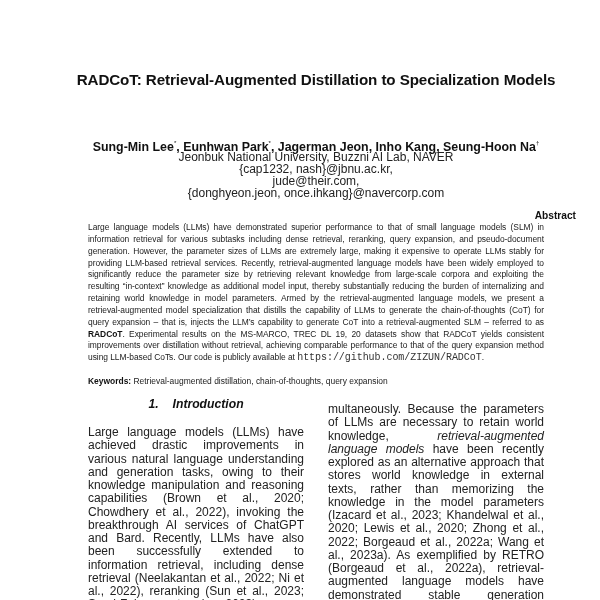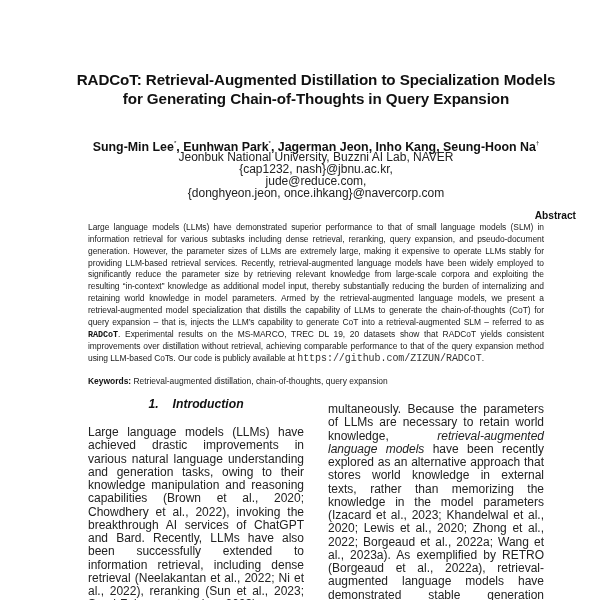--- a/index.html
+++ b/index.html
@@ -11,21 +11,21 @@
   .authors { position:absolute; left:40px; top:136px; width:520px; text-align:center;
              font-weight:bold; font-size:12.4px; line-height:15px; color:#111; }
   .authors sup { font-size:6px; font-weight:normal; vertical-align:6px; }
   .affil { position:absolute; left:40px; top:151px; width:520px; text-align:center;
            font-size:12px; line-height:12px; color:#222; }
   .affil div { white-space:nowrap; }
   .abs-head { position:absolute; left:40px; top:210px; width:520px; text-align:right;
               font-weight:bold; font-size:10.2px; line-height:12px; color:#111; }
   .abs-body { position:absolute; left:72px; top:222px; width:456px; text-align:justify;
               font-size:8.45px; line-height:11.85px; color:#222; letter-spacing:-0.05px; }
-  .abs-body b { color:#111;font-family:Liberation Mono, monospace; }
+  .abs-body b { color:#111; }
   .mono { font-family:"Liberation Mono", monospace; font-size:10px; color:#333; }
   .keywords { position:absolute; left:72px; top:375px; width:456px;
               font-size:8.45px; line-height:12px; color:#222; }
   .keywords b { color:#111; }
   .sec-head { position:absolute; left:72px; top:397px; width:216px; text-align:center;
               font-weight:bold; font-size:12.2px; line-height:15px; color:#111;font-style:italic; }
   .sec-head .num { margin-right:14px; }
   .col { position:absolute; width:216px; font-size:12px; line-height:13.25px;
          color:#222; text-align:justify; }
   .col-left { left:72px; top:426px; }
@@ -33,35 +33,34 @@
   .col p { margin:0; }
   .col i { font-style:italic; }
 </style>
 </head>
 <body>
 
 <div class="page">
 
   <div class="title">
     <div>RADCoT: Retrieval-Augmented Distillation to Specialization Models</div>
-    <div>for Generating Chain-of-Thoughts in Query Expansion</div>
   </div>
 
   <div class="authors">
     <span>Sung-Min Lee</span><sup>*</sup>,
     <span>Eunhwan Park</span><sup>*</sup>,
     <span>Jagerman Jeon</span>,
     <span>Inho Kang</span>,
     <span>Seung-Hoon Na</span><sup>†</sup>
   </div>
 
   <div class="affil">
     <div>Jeonbuk National University, Buzzni AI Lab, NAVER</div>
     <div>{cap1232, nash}@jbnu.ac.kr,</div>
-    <div>jude@reduce.com,</div>
+    <div>jude@their.com,</div>
     <div>{donghyeon.jeon, once.ihkang}@navercorp.com</div>
   </div>
 
   <div class="abs-head">Abstract</div>
 
   <div class="abs-body"><span>Large language models (LLMs) have demonstrated superior performance to that of small language models (SLM) in information retrieval for various subtasks including dense retrieval, reranking, query expansion, and pseudo-document generation. However, the parameter sizes of LLMs are extremely large, making it expensive to operate LLMs stably for providing LLM-based retrieval services. Recently, retrieval-augmented language models have been widely employed to significantly reduce the parameter size by retrieving relevant knowledge from large-scale corpora and exploiting the resulting “in-context” knowledge as additional model input, thereby substantially reducing the burden of internalizing and retaining world knowledge in model parameters. Armed by the retrieval-augmented language models, we present a retrieval-augmented model specialization that distills the capability of LLMs to generate the chain-of-thoughts (CoT) for query expansion – that is, injects the LLM’s capability to generate CoT into a retrieval-augmented SLM – referred to as </span><b>RADCoT</b><span>. Experimental results on the MS-MARCO, TREC DL 19, 20 datasets show that RADCoT yields consistent improvements over distillation without retrieval, achieving comparable performance to that of the query expansion method using LLM-based CoTs. Our code is publicly available at </span><span class="mono">https://github.com/ZIZUN/RADCoT</span><span>.</span></div>
 
   <div class="keywords"><b>Keywords:</b><span> Retrieval-augmented distillation, chain-of-thoughts, query expansion</span></div>
 
   <div class="sec-head"><span class="num">1.</span><span>Introduction</span></div>

